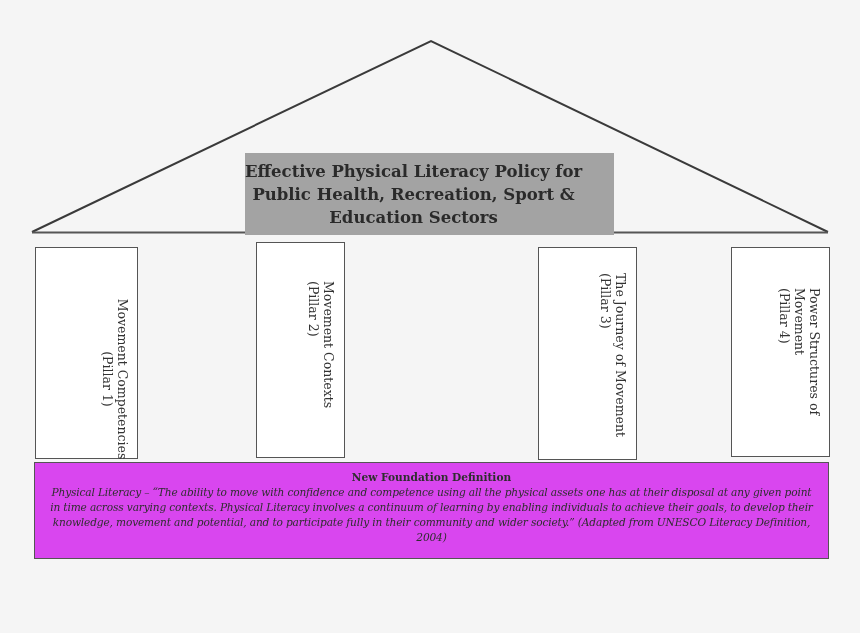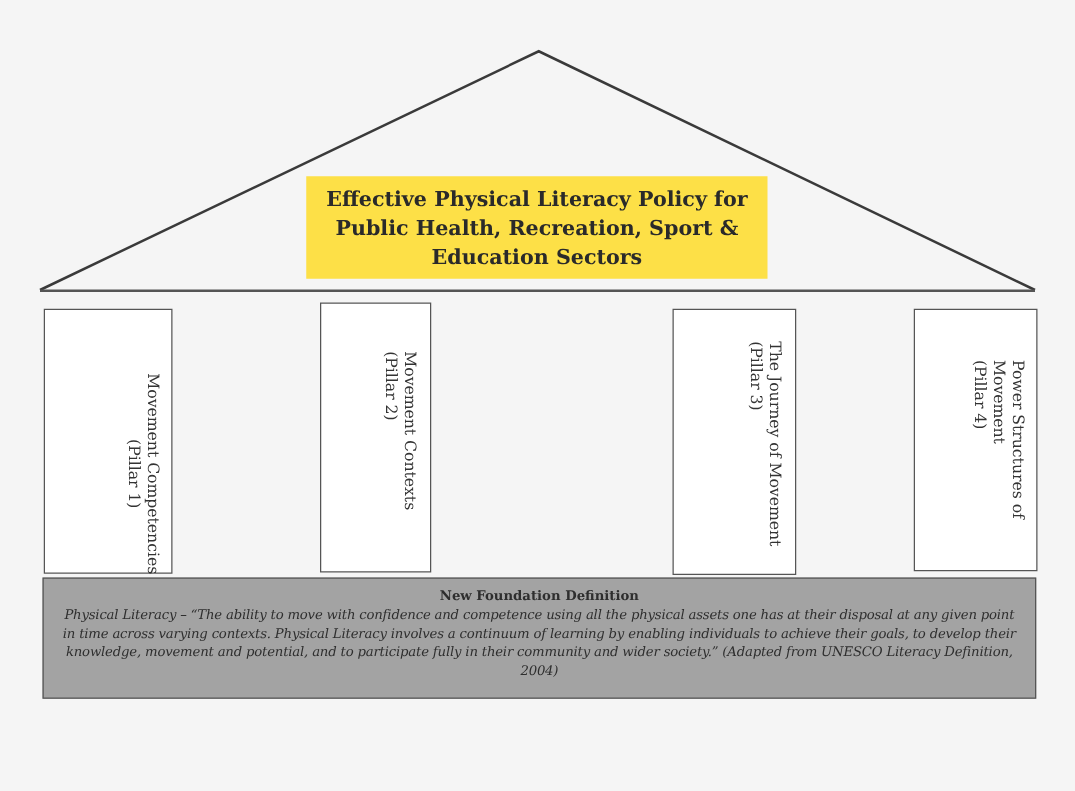--- a/index.html
+++ b/index.html
@@ -18,27 +18,26 @@
     .roof-svg {
       position: absolute;
       left: 0;
       top: 0;
       width: 860px;
       height: 633px;
     }
     .roof-title {
       position: absolute;
       left: 245px;
-      top: 141px;
+      top: 153px;
       width: 369px;
       height: 82px;
-      background: #fde047;
+      background: #a3a3a3;
       display: flex;
       align-items: center;
-      justify-content: center;
       text-align: center;
       font-weight: bold;
       font-size: 16.5px;
       line-height: 23px;
       color: #2a2a2a;
     }
     .roof-title span {
       display: block;
       white-space: pre-line;
     }
@@ -59,21 +58,21 @@
       text-align: center;
       color: #333333;
       white-space: pre-line;
     }
     .foundation {
       position: absolute;
       left: 34px;
       top: 462px;
       width: 795px;
       height: 97px;
-      background: #a3a3a3;
+      background: #d946ef;
       border: 1.5px solid #555555;
       box-sizing: border-box;
       text-align: center;
       padding-top: 7px;
       font-family: "DejaVu Serif", "Liberation Serif", serif;
       font-size: 10.6px;
       line-height: 15px;
       color: #2e2e2e;
     }
     .foundation-title {

